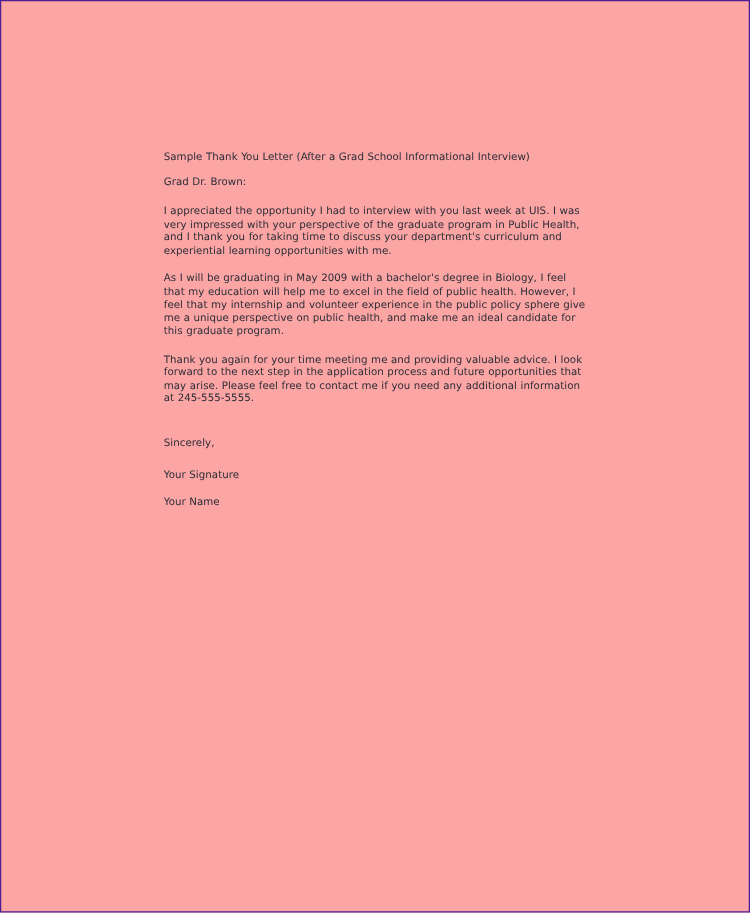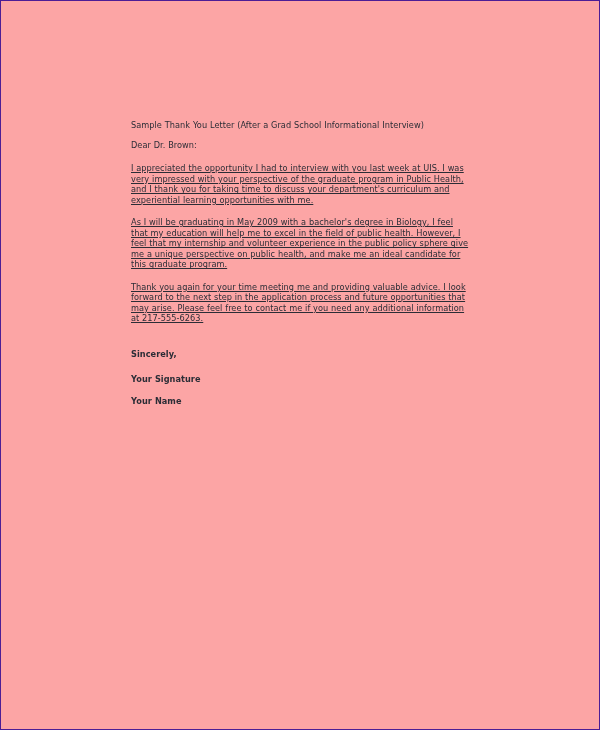--- a/index.html
+++ b/index.html
@@ -47,57 +47,55 @@
   .title-line {
     margin-bottom: 9px;
   }
 
   .salutation-line {
     margin-bottom: 13px;
   }
 
   .doc-paragraph {
     margin-bottom: 11.5px;
-    text-decoration: underline;
   }
 
   .doc-paragraph.last-paragraph {
     margin-bottom: 25px;
   }
 
   .closing-line {
     margin-bottom: 14px;
-    font-weight: bold;
   }
 
   .closing-line.signature-line {
     margin-bottom: 0;
   }
 
   .closing-line.name-line {
     margin-bottom: 0;
     margin-top: 12px;
   }
 </style>
 </head>
 <body>
 
 <div class="page-sheet">
 
   <div class="letter-body">
 
     <p class="doc-line title-line">Sample Thank You Letter (After a Grad School Informational Interview)</p>
 
-    <p class="doc-line salutation-line">Dear Dr. Brown:</p>
+    <p class="doc-line salutation-line">Grad Dr. Brown:</p>
 
     <p class="doc-paragraph">I appreciated the opportunity I had to interview with you last week at UIS. I was very impressed with your perspective of the graduate program in Public Health, and I thank you for taking time to discuss your department's curriculum and experiential learning opportunities with me.</p>
 
     <p class="doc-paragraph">As I will be graduating in May 2009 with a bachelor's degree in Biology, I feel that my education will help me to excel in the field of public health. However, I feel that my internship and volunteer experience in the public policy sphere give me a unique perspective on public health, and make me an ideal candidate for this graduate program.</p>
 
-    <p class="doc-paragraph last-paragraph">Thank you again for your time meeting me and providing valuable advice. I look forward to the next step in the application process and future opportunities that may arise. Please feel free to contact me if you need any additional information at 217-555-6263.</p>
+    <p class="doc-paragraph last-paragraph">Thank you again for your time meeting me and providing valuable advice. I look forward to the next step in the application process and future opportunities that may arise. Please feel free to contact me if you need any additional information at 245-555-5555.</p>
 
     <p class="doc-line closing-line">Sincerely,</p>
 
     <p class="doc-line closing-line signature-line">Your Signature</p>
 
     <p class="doc-line closing-line name-line">Your Name</p>
 
   </div>
 
 </div>

